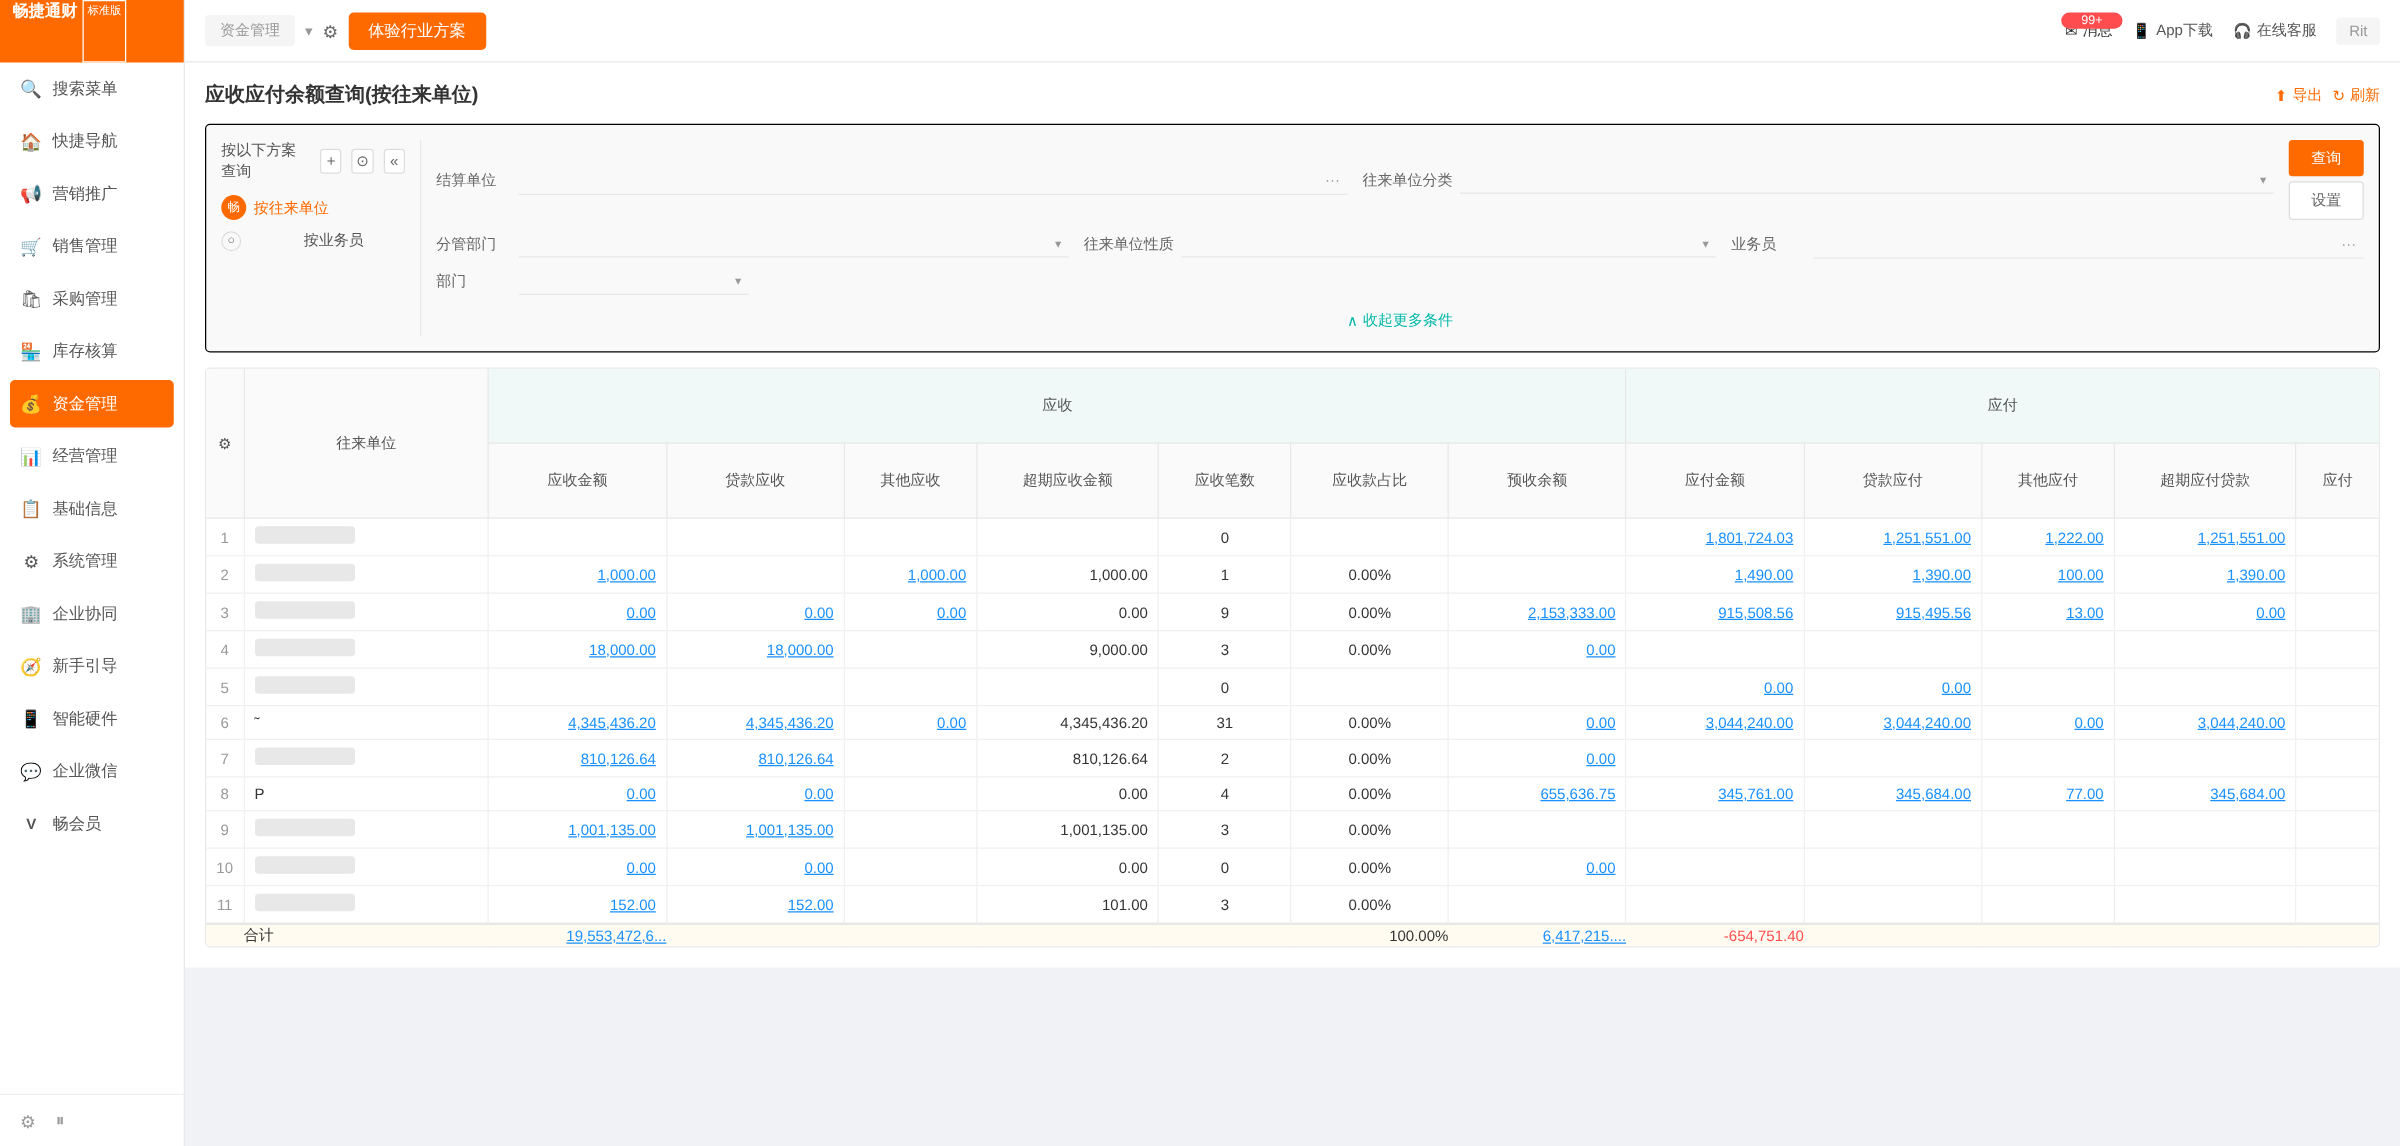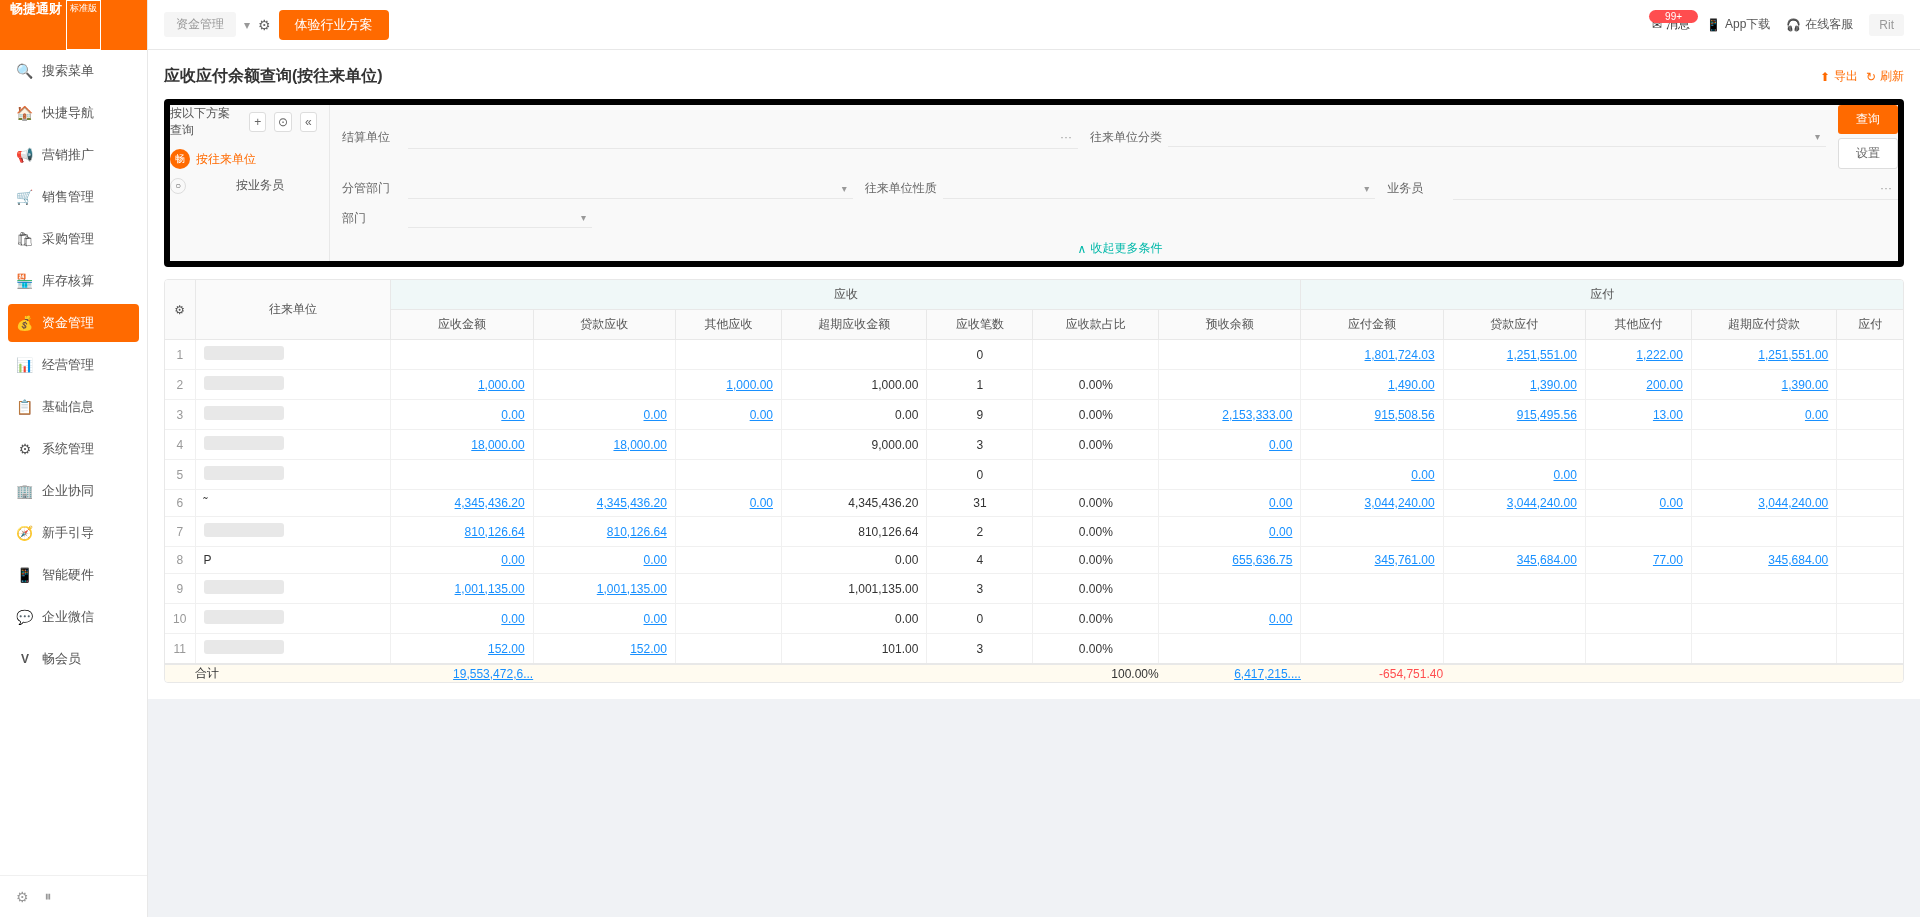--- a/index.html
+++ b/index.html
@@ -49,21 +49,21 @@
     .page-inner { background: #fff; margin: 0; padding: 16px; }
 
     
     .page-header { display: flex; align-items: center; justify-content: space-between; margin-bottom: 12px; }
     .page-title { font-size: 16px; font-weight: bold; color: #333; }
     .page-actions { display: flex; gap: 8px; }
     .btn-export { display: flex; align-items: center; gap: 4px; color: #ff6a00; cursor: pointer; font-size: 12px; }
     .btn-refresh { display: flex; align-items: center; gap: 4px; color: #ff6a00; cursor: pointer; font-size: 12px; }
 
     
-    .filter-area { background: #f9f9f9; border: 6px solid #000000; border-radius: 4px; margin-bottom: 12px; }
+    .filter-area { background: #f9f9f9; border: 1px solid #000000; border-radius: 4px; padding: 12px; margin-bottom: 12px; }
     .filter-tabs { display: flex; align-items: center; gap: 8px; margin-bottom: 10px; }
     .filter-tab-btn { width: 20px; height: 20px; border: 1px solid #ddd; border-radius: 3px; display: flex; align-items: center; justify-content: center; cursor: pointer; color: #666; font-size: 12px; background: #fff; }
     .filter-option { display: flex; align-items: center; gap: 6px; cursor: pointer; }
     .filter-option-icon { width: 20px; height: 20px; background: #ff6a00; border-radius: 50%; display: flex; align-items: center; justify-content: center; color: #fff; font-size: 10px; }
     .filter-option-label { color: #ff6a00; font-size: 12px; }
     .filter-option2 { display: flex; align-items: center; gap: 6px; cursor: pointer; }
     .filter-option2-icon { width: 16px; height: 16px; border: 1px solid #ddd; border-radius: 50%; display: flex; align-items: center; justify-content: center; color: #666; font-size: 10px; }
     .filter-option2-label { color: #555; font-size: 12px; margin-left: 44px; }
     .filter-row { display: flex; align-items: center; gap: 12px; margin-bottom: 8px; }
     .filter-field { display: flex; align-items: center; gap: 6px; flex: 1; }
@@ -76,21 +76,21 @@
     .filter-collapse { display: flex; align-items: center; justify-content: center; gap: 4px; color: #00b8a9; font-size: 12px; cursor: pointer; padding: 4px 0; }
 
     
     .query-btns { display: flex; flex-direction: column; gap: 4px; min-width: 60px; }
     .btn-query { background: #ff6a00; color: #fff; border: none; padding: 6px 16px; border-radius: 3px; cursor: pointer; font-size: 12px; }
     .btn-set { background: #fff; color: #666; border: 1px solid #ddd; padding: 6px 16px; border-radius: 3px; cursor: pointer; font-size: 12px; }
 
     
     .table-container { border: 1px solid #e8e8e8; border-radius: 4px; overflow: hidden; }
     table { width: 100%; border-collapse: collapse; font-size: 12px; }
-    thead tr th { background: #fafafa; border-bottom: 1px solid #e8e8e8; border-right: 1px solid #e8e8e8; padding: 6px 8px; text-align: center; color: #555; font-weight: normal; white-space: nowrap; }
+    thead tr th { background: #fafafa; border-bottom: 1px solid #e8e8e8; border-right: 1px solid #e8e8e8; padding: 21px 8px; text-align: center; color: #555; font-weight: normal; white-space: nowrap; }
     thead tr th:last-child { border-right: none; }
     .th-group { background: #f0f8f8; }
     tbody tr td { border-bottom: 1px solid #f0f0f0; border-right: 1px solid #f0f0f0; padding: 6px 8px; text-align: center; color: #333; white-space: nowrap; }
     tbody tr td:last-child { border-right: none; }
     .td-link { color: #1890ff; text-decoration: underline; cursor: pointer; }
     .td-num { text-align: right; }
     .td-center { text-align: center; }
     .td-left { text-align: left; }
     .td-blurred { background: #e8e8e8; border-radius: 3px; height: 14px; display: inline-block; min-width: 80px; }
     .tfoot-row td { background: #fffbf0; font-weight: normal; border-top: 2px solid #e8e8e8; }
@@ -367,21 +367,21 @@
                   <td class="td-left"><span class="td-blurred"></span></td>
                   <td class="td-num"><span class="td-link">1,000.00</span></td>
                   <td class="td-num"></td>
                   <td class="td-num"><span class="td-link">1,000.00</span></td>
                   <td class="td-num">1,000.00</td>
                   <td class="td-center">1</td>
                   <td class="td-center">0.00%</td>
                   <td class="td-num"></td>
                   <td class="td-num"><span class="td-link">1,490.00</span></td>
                   <td class="td-num"><span class="td-link">1,390.00</span></td>
-                  <td class="td-num"><span class="td-link">200.00</span></td>
+                  <td class="td-num"><span class="td-link">100.00</span></td>
                   <td class="td-num"><span class="td-link">1,390.00</span></td>
                   <td class="td-num"></td>
                 </tr>
                 <tr>
                   <td class="td-center row-num">3</td>
                   <td class="td-left"><span class="td-blurred"></span></td>
                   <td class="td-num"><span class="td-link">0.00</span></td>
                   <td class="td-num"><span class="td-link">0.00</span></td>
                   <td class="td-num"><span class="td-link">0.00</span></td>
                   <td class="td-num">0.00</td>

